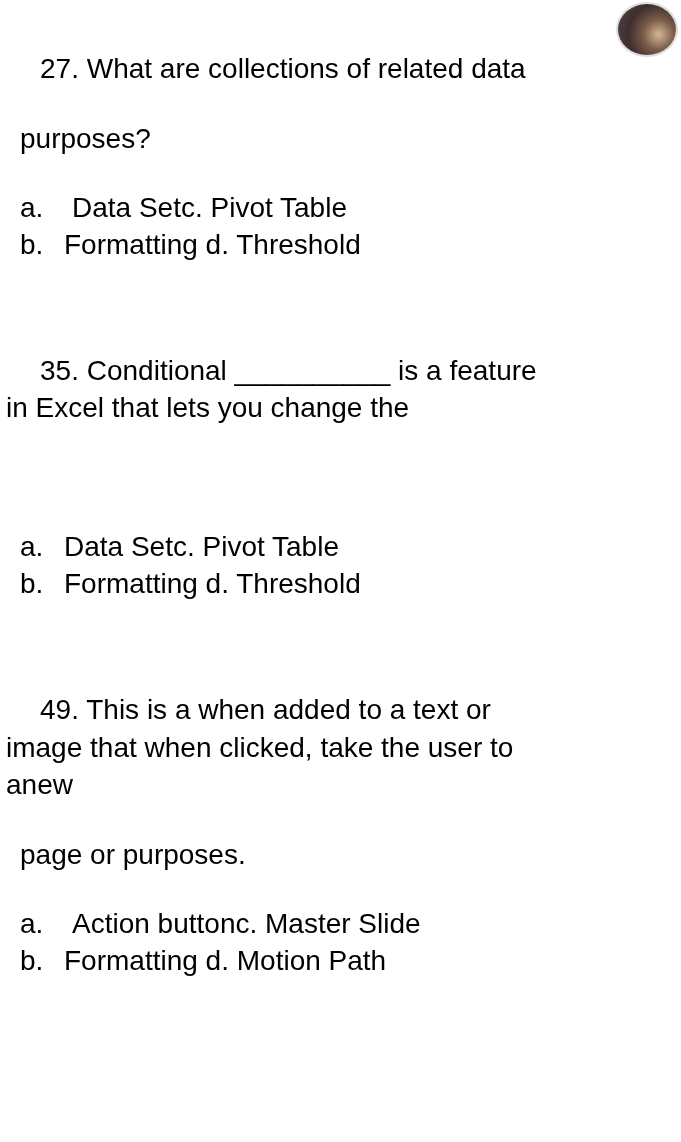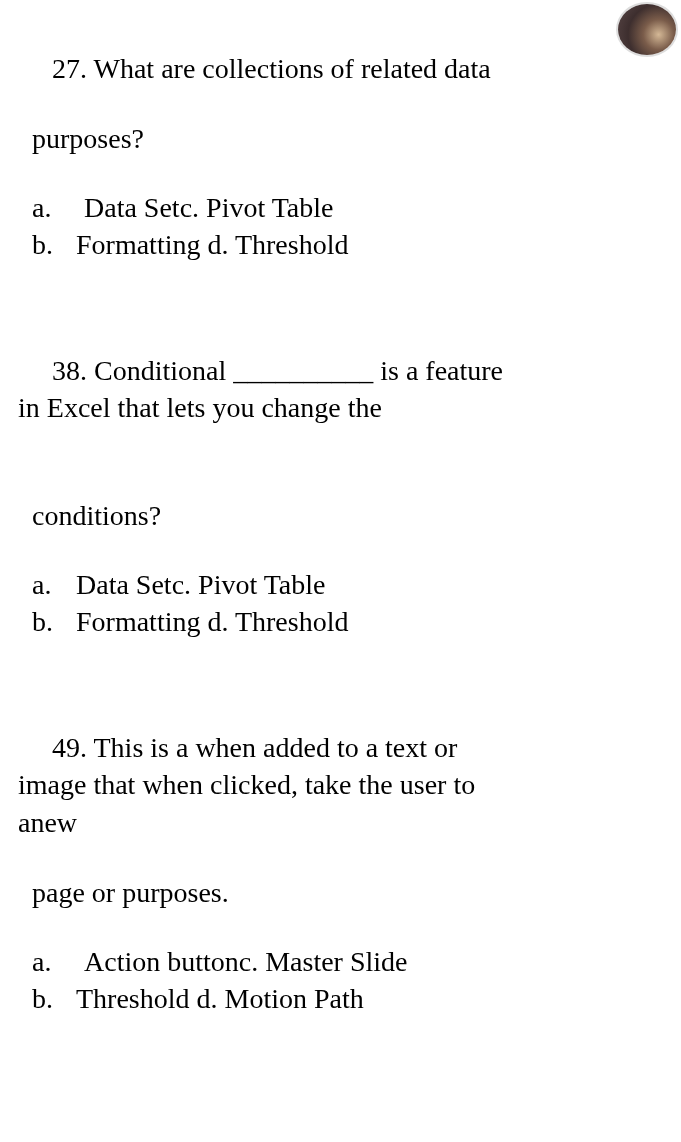--- a/index.html
+++ b/index.html
@@ -27,22 +27,21 @@
       overflow: hidden;
       background: linear-gradient(135deg, #8b6f5c 0%, #4a3a3a 50%, #6b5d5d 100%);
       border: 2px solid #ddd;
     }
     .avatar-inner {
       width: 100%;
       height: 100%;
       background: radial-gradient(circle at 70% 60%, #d4b896 0%, #7a5c4a 30%, #3d2e2e 60%, #5a4848 100%);
     }
     .content {
-      padding: 50px 18px 0 18px;
-      font-family: Liberation Serif, serif;
+      padding: 50px 18px 0 6px;
     }
     .q-text {
       line-height: 1.35;
       margin-bottom: 32px;
     }
     .q-text .indent {
       display: inline-block;
       width: 34px;
     }
     .q-text-p2 {
@@ -90,25 +89,24 @@
       </div>
       <div class="option-row">
         <span class="option-label">b.</span>
         <span>Formatting d. Threshold</span>
       </div>
     </div>
   </div>
 
   <div class="q-block">
     <div class="q-text">
-      <span class="indent"></span><span>38.</span> <span>Conditional __________ is a feature</span><br>
+      <span class="indent"></span><span>35.</span> <span>Conditional __________ is a feature</span><br>
       <span>in Excel that lets you change the</span>
       <div class="q-text-p2">
         <br>
-        <span>conditions?</span>
       </div>
     </div>
     <div class="options">
       <div class="option-row">
         <span class="option-label">a.</span>
         <span>Data Setc. Pivot Table</span>
       </div>
       <div class="option-row">
         <span class="option-label">b.</span>
         <span>Formatting d. Threshold</span>
@@ -123,18 +121,18 @@
       <span>anew</span>
       <div class="q-text-p2">page or purposes.</div>
     </div>
     <div class="options">
       <div class="option-row">
         <span class="option-label wide">a.</span>
         <span>Action buttonc. Master Slide</span>
       </div>
       <div class="option-row">
         <span class="option-label">b.</span>
-        <span>Threshold d. Motion Path</span>
+        <span>Formatting d. Motion Path</span>
       </div>
     </div>
   </div>
 
 </div>
 
 </body></html>

